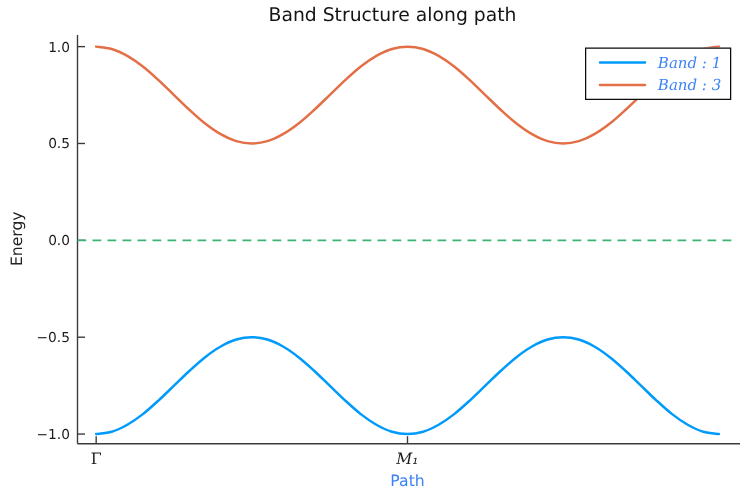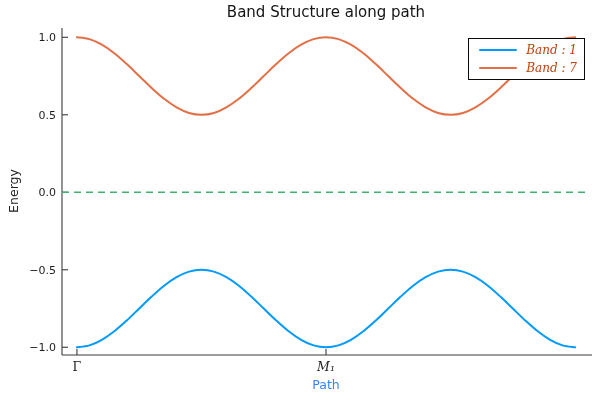--- a/index.html
+++ b/index.html
@@ -9,21 +9,21 @@
     overflow: hidden;
     font-family: "DejaVu Sans", sans-serif;
   }
   .figure {
     position: relative;
     width: 600px; height: 400px;
     background: #ffffff;
   }
   .title {
     position: absolute;
-    top: 3px; left: 62px; width: 528px;
+    top: 3px; left: 50px; width: 528px;
     text-align: center;
     font-size: 15px;
     color: #141414;
     white-space: nowrap;
   }
   .xlabel {
     position: absolute;
     top: 377px; left: 62px; width: 528px;
     text-align: center;
     font-size: 12.5px;
@@ -64,21 +64,21 @@
     border-radius: 1px;
     flex: 0 0 auto;
   }
   .legend-label {
     flex: 1;
     text-align: right;
     margin-right: 7px;
     font-family: "DejaVu Serif", serif;
     font-style: italic;
     font-size: 12px;
-    color: #c2410c;
+    color: #3b82f6;
     white-space: nowrap;
   }
   text.ytick-label {
     font-family: "DejaVu Sans", sans-serif;
     font-size: 11px;
     fill: #1c1c1c;
   }
   text.xtick-label {
     font-family: "DejaVu Serif", serif;
     font-size: 12.5px;
@@ -114,16 +114,16 @@
   <div class="ylabel">Energy</div>
   <div class="xlabel">Path</div>
 
   <div class="legend">
     <div class="legend-row">
       <span class="legend-swatch" style="background: rgb(0, 154, 250);"></span>
       <span class="legend-label">Band : 1</span>
     </div>
     <div class="legend-row">
       <span class="legend-swatch" style="background: rgb(227, 111, 71);"></span>
-      <span class="legend-label">Band : 7</span>
+      <span class="legend-label">Band : 3</span>
     </div>
   </div>
 </div>
 
 </body></html>

